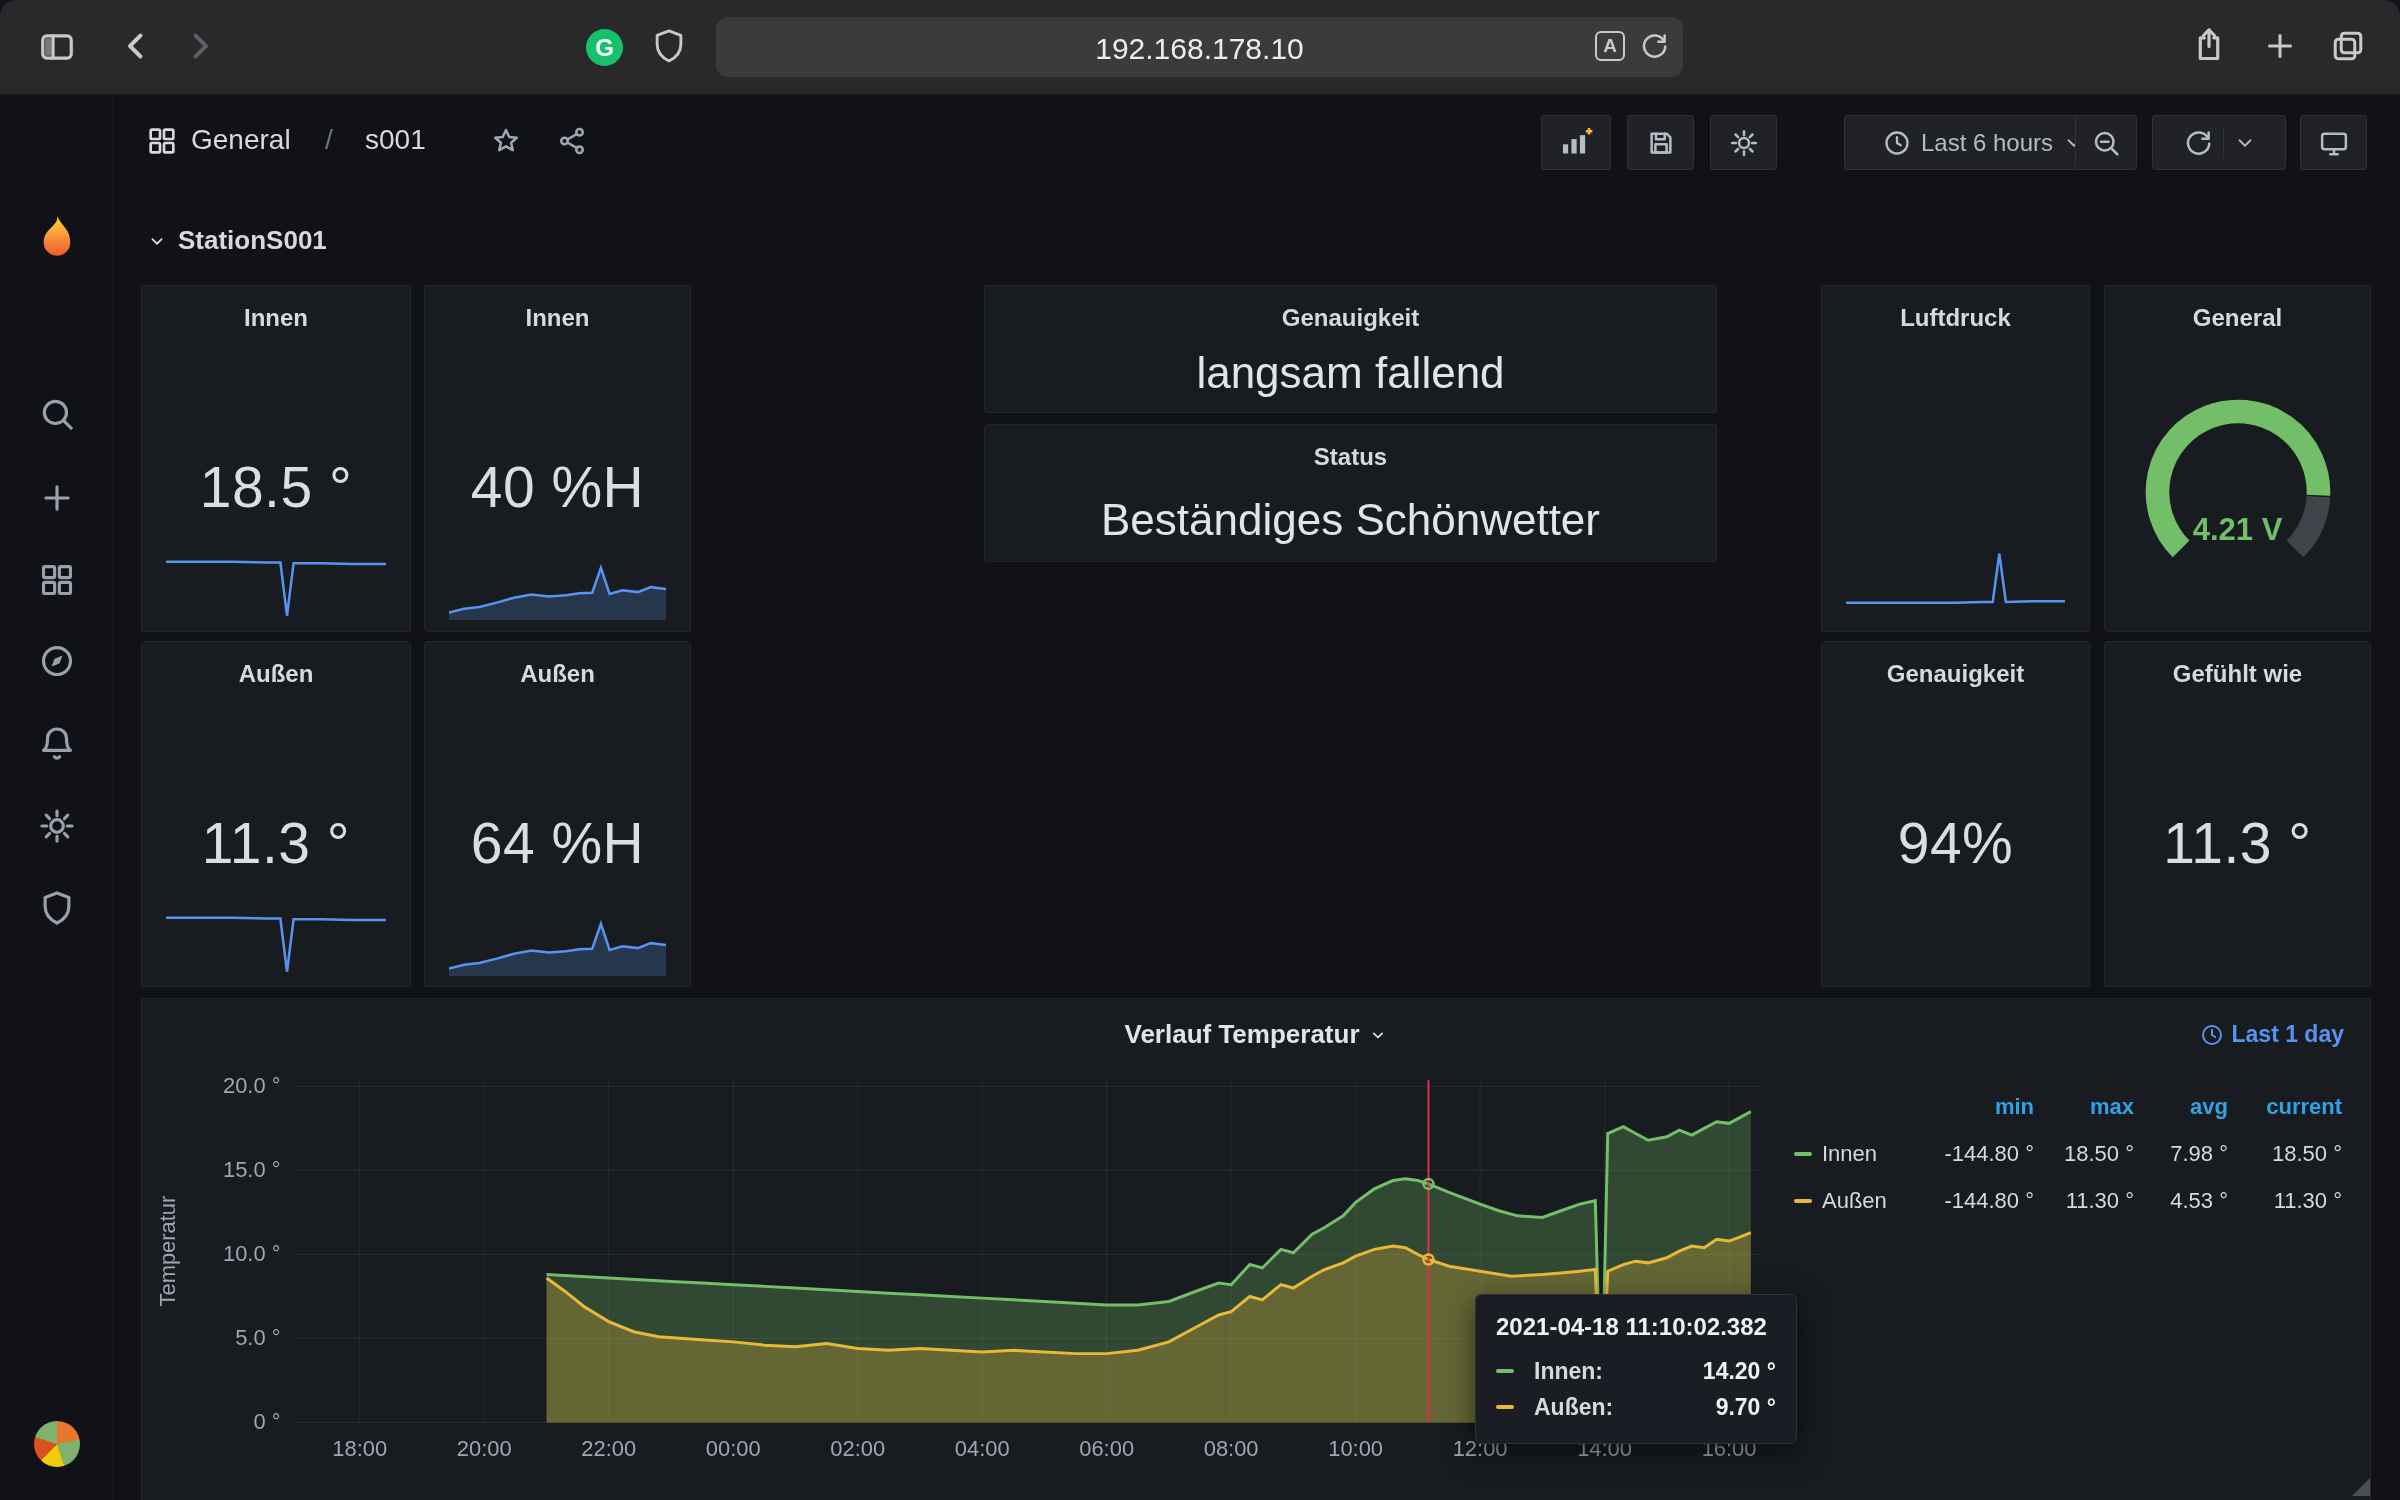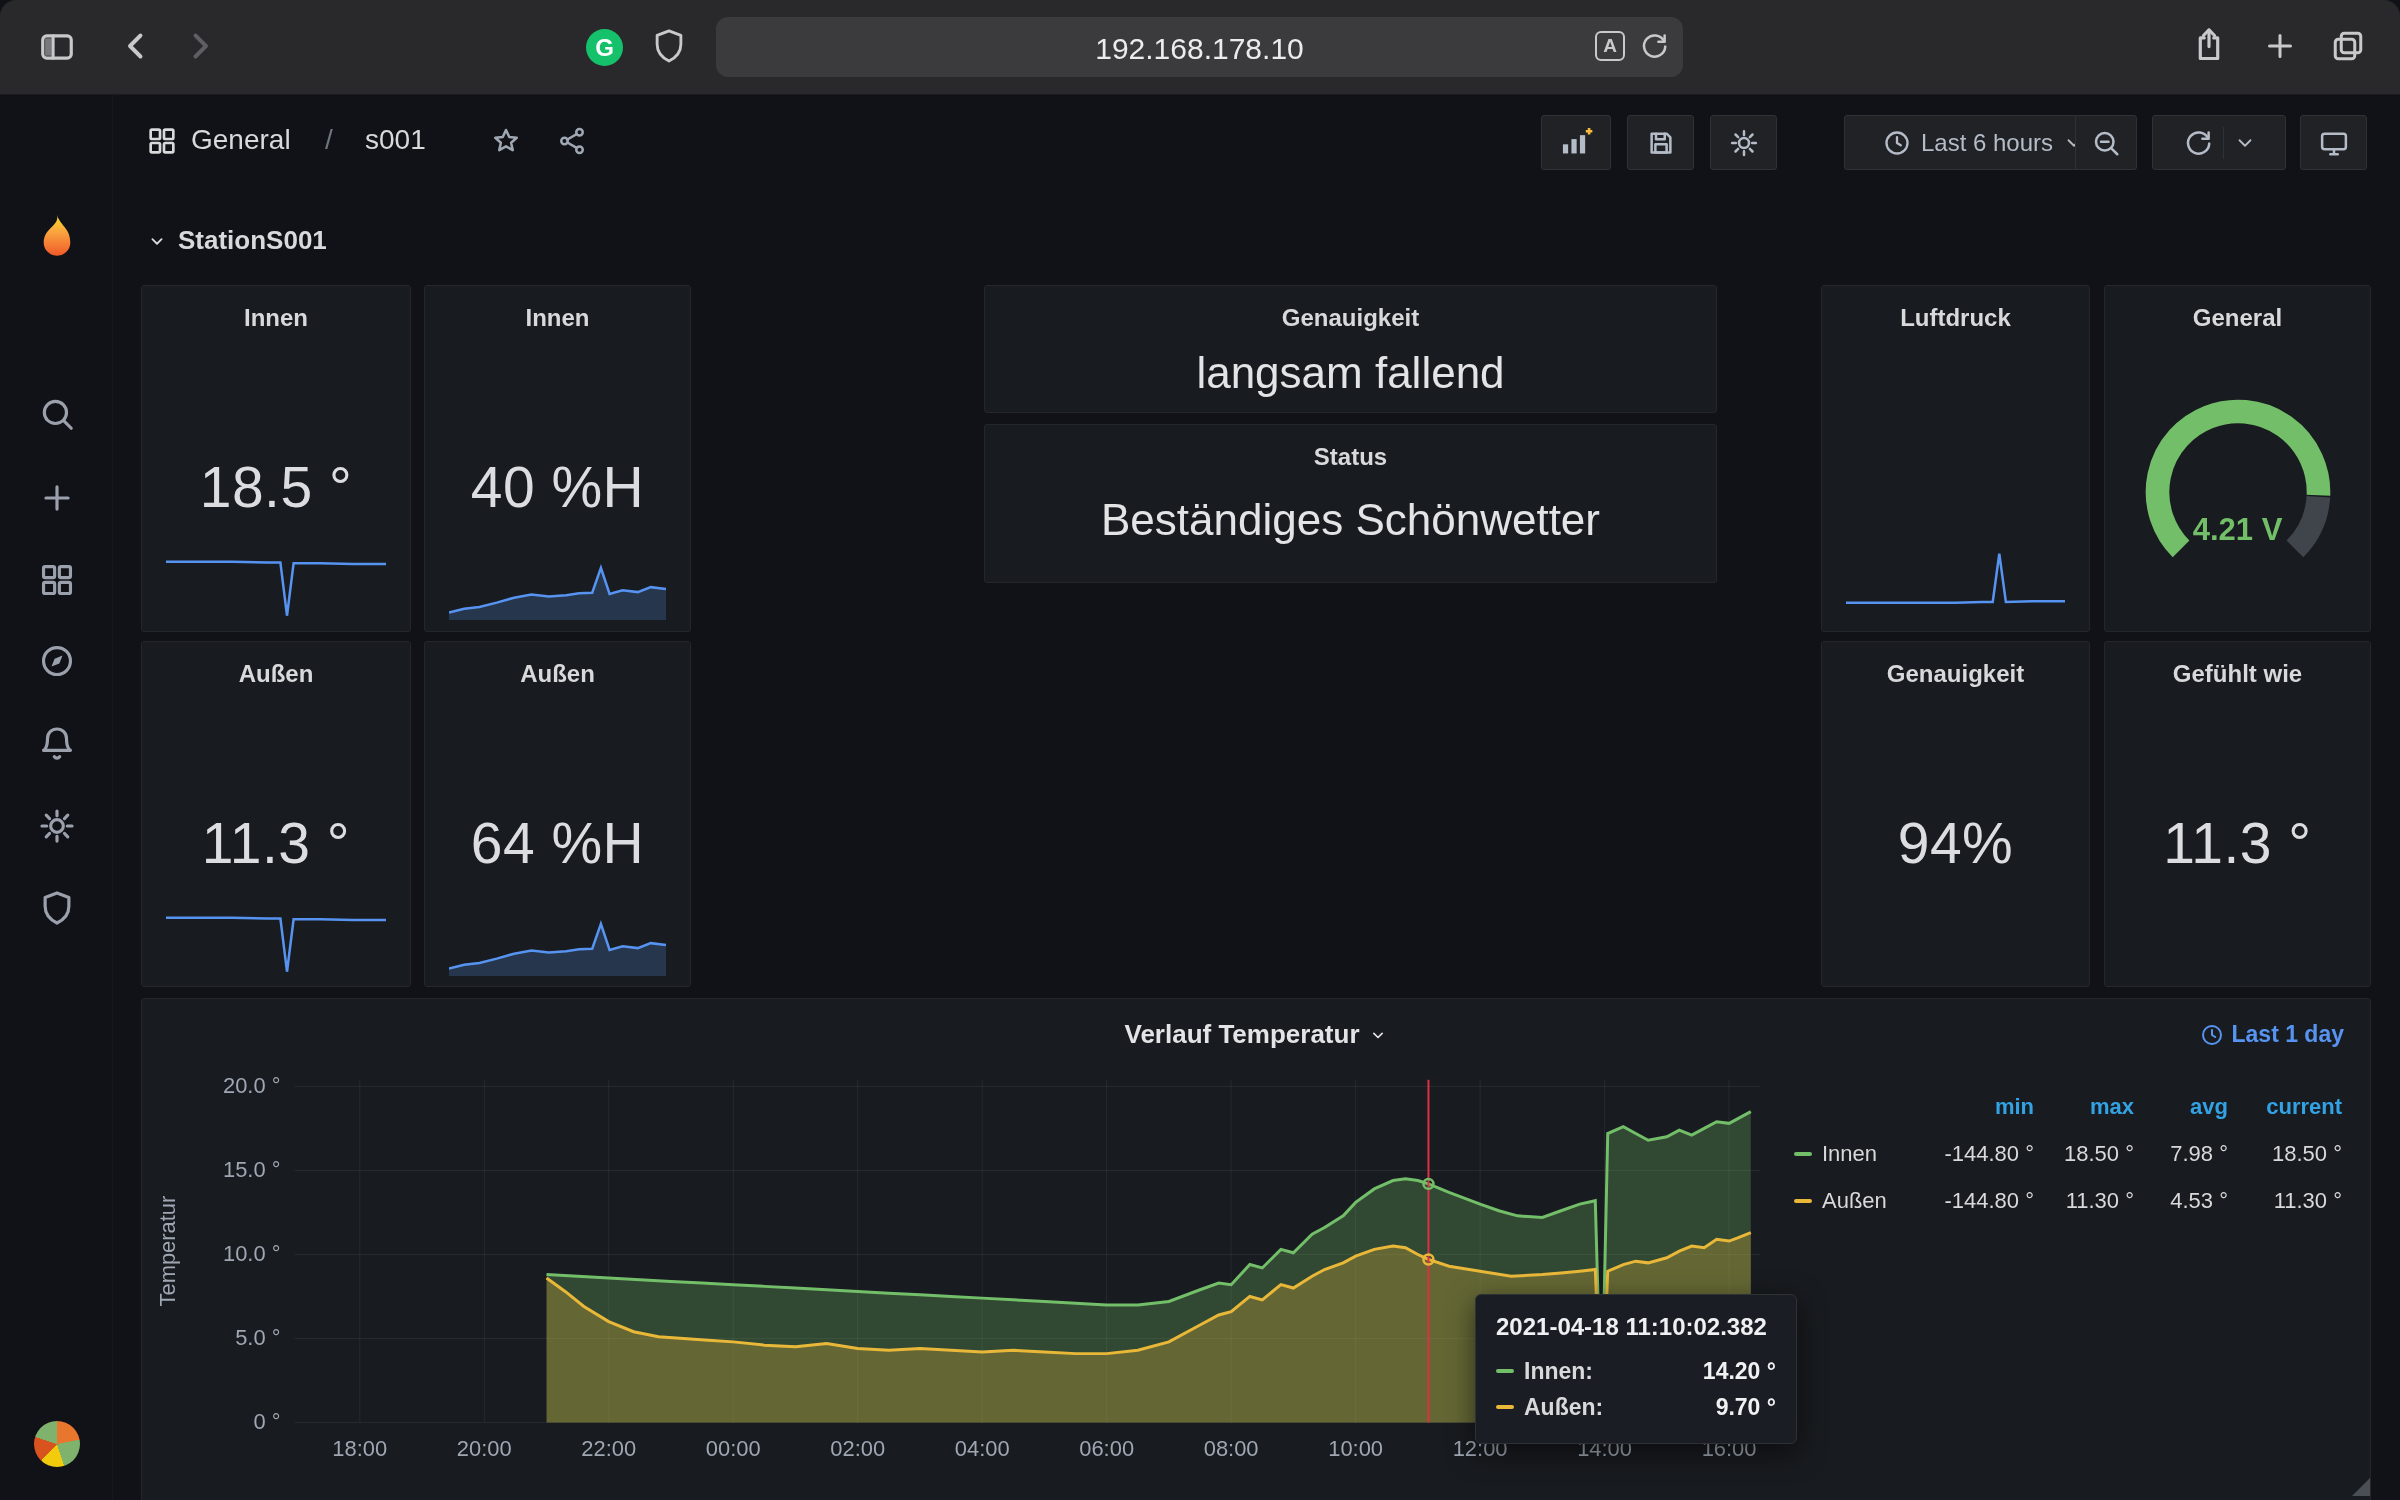--- a/index.html
+++ b/index.html
@@ -62,21 +62,21 @@
   .legend-row{display:grid;grid-template-columns:128px 112px 100px 94px 114px;align-items:center;height:47px}
   .lg-val{text-align:right;color:#d8d9da}
   .lg-head{color:#33a2e5;font-weight:bold;text-align:right;cursor:pointer}
   .lg-name{display:flex;align-items:center;gap:10px;color:#d8d9da;cursor:pointer}
   .dash{width:18px;height:4px;border-radius:2px;display:inline-block}
   .dash-green{background:#73BF69}
   .dash-yellow{background:#EAB839}
   .tooltip{position:absolute;left:1333px;top:295px;width:322px;background:#1a1d23;border:1px solid #2c3235;
     border-radius:6px;box-shadow:0 8px 28px rgba(0,0,0,.55);padding:18px 20px;z-index:5}
   .tt-time{font-size:24px;font-weight:bold;color:#eef0f2;margin-bottom:12px}
-  .tt-row{display:flex;align-items:center;gap:10px;font-size:23px;color:#d8d9da;height:36px}
+  .tt-row{display:flex;align-items:center;gap:20px;font-size:23px;color:#d8d9da;height:36px}
   .tt-val{margin-left:auto;font-weight:bold;color:#f0f1f3}
   .resize-corner{position:absolute;left:2352px;top:1478px;width:0;height:0;
     border-style:solid;border-width:0 0 18px 18px;border-color:transparent transparent #4a4e55 transparent}
 </style>
 </head>
 <body>
 
 <div class="browser-bar">
   <span class="bicon" style="left:38px">
     <svg class="ic" viewBox="0 0 24 24" width="38" height="38">
@@ -304,21 +304,21 @@
         <polyline points="0,88 7,82 14,79 22,72 30,64 38,59 46,62 54,60 60,57 66,56 70,16 74,58 80,52 87,55 93,47 100,50" fill="none" stroke="#5794F2" stroke-width="2.5" vector-effect="non-scaling-stroke"></polyline>
       </svg>
     </div>
 </section>
 
 <section class="panel" style="left:984px;top:285px;width:733px;height:128px">
   <h2 class="ptitle">Genauigkeit</h2>
   <div class="vstat" style="top:62px">langsam fallend</div>
 </section>
 
-<section class="panel" style="left:984px;top:424px;width:733px;height:159px">
+<section class="panel" style="left:984px;top:424px;width:733px;height:138px">
   <h2 class="ptitle">Status</h2>
   <div class="vstat" style="top:70px">Beständiges Schönwetter</div>
 </section>
 
 <section class="panel" style="left:1821px;top:285px;width:269px;height:347px">
   <h2 class="ptitle">Luftdruck</h2>
   <div class="spark" style="left:24px;right:24px;top:262px;height:72px">
       <svg viewBox="0 0 100 100" preserveAspectRatio="none">
         <polyline points="0,76 50,76 62,75 67,75 70,8 73,75 85,74 100,74" fill="none" stroke="#5794F2" stroke-width="2.5" vector-effect="non-scaling-stroke"></polyline>
       </svg>

